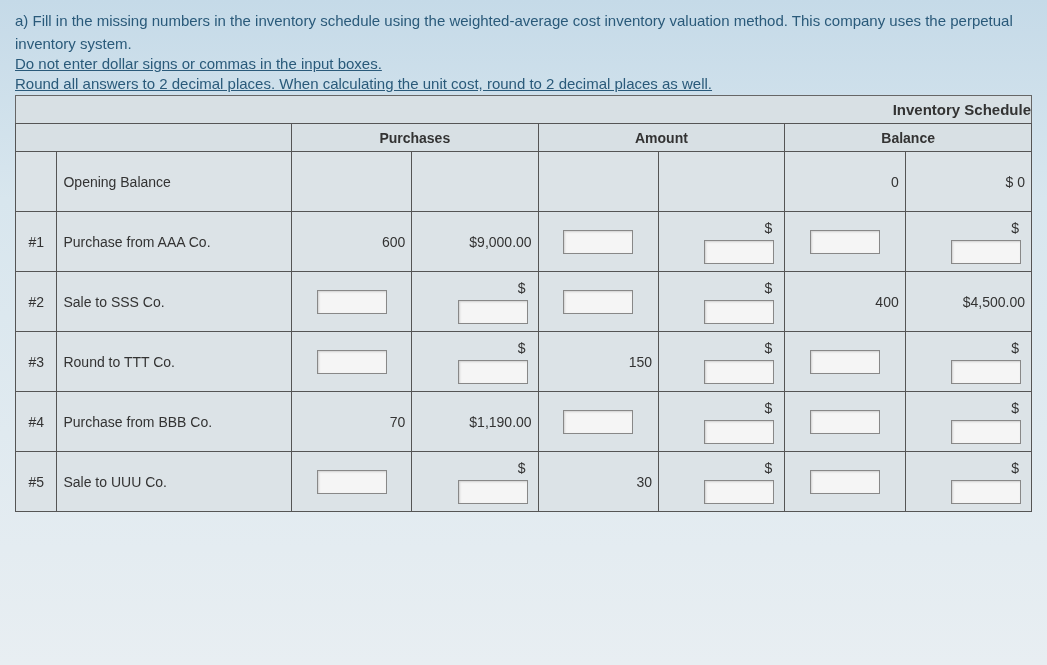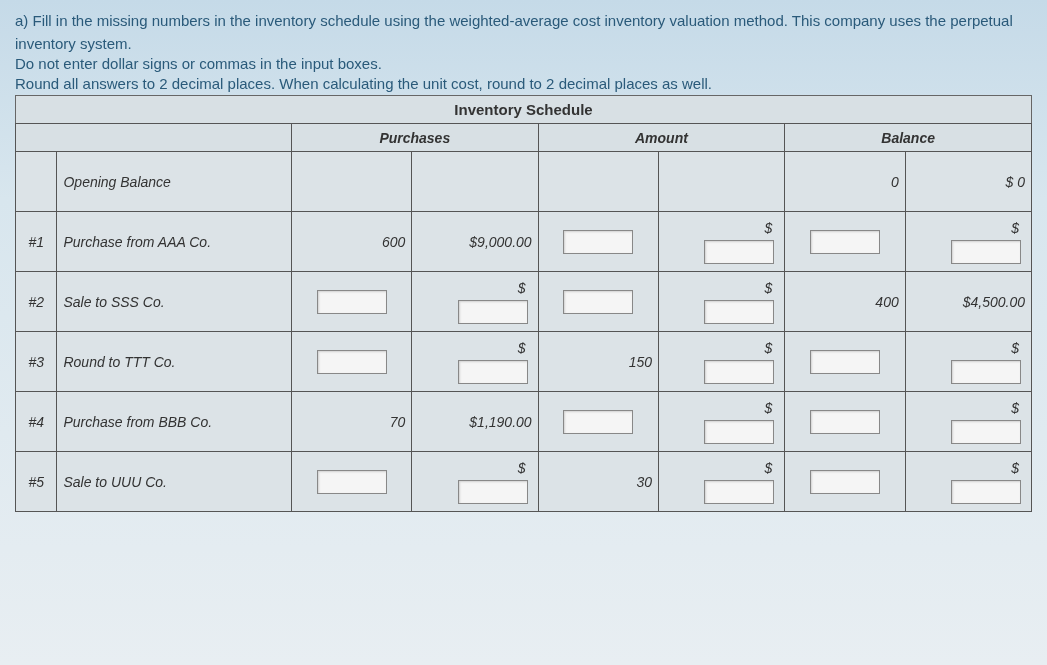--- a/index.html
+++ b/index.html
@@ -11,37 +11,37 @@
       height: 665px;
     }
     .question-text {
       color: #2a5a7a;
       font-size: 15px;
       line-height: 1.5;
     }
     .instruction {
       color: #2a5a7a;
       font-size: 15px;
+      text-decoration: underline;
       margin-bottom: 3px;
     }
     .table-title {
-      text-align: center;
+      text-align: right;
       font-weight: bold;
       font-size: 15px;
       color: #333;
       padding: 5px 0;
       background: #d8e0e4;
       border: 1px solid #666;
       border-bottom: none;
     }
     table {
       width: 100%;
       border-collapse: collapse;
       background: #fef9c3;
-      font-style: italic;
     }
     th, td {
       border: 1px solid #555;
       padding: 4px 6px;
       text-align: center;
       font-size: 14px;
       color: #333;
       vertical-align: middle;
     }
     th {

